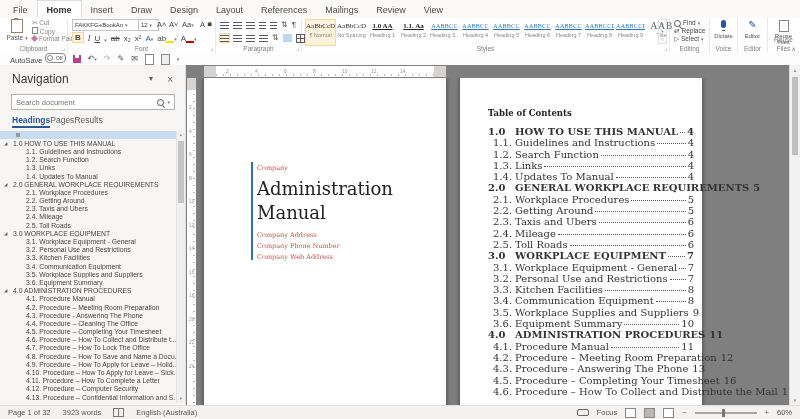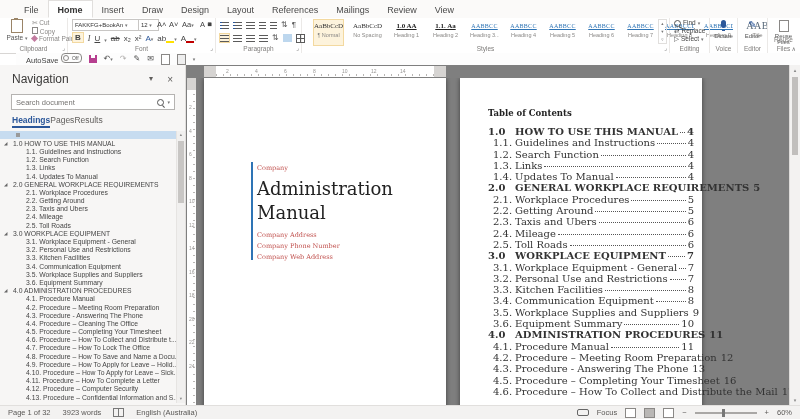--- a/index.html
+++ b/index.html
@@ -1,21 +1,21 @@
 <!DOCTYPE html>
 <html><head>
 <meta charset="utf-8">
 <style>
   html,body{margin:0;padding:0;background:#fff;}
   .app{position:relative;width:800px;height:419px;overflow:hidden;
        font-family:"Liberation Sans",sans-serif;color:#444;background:#fff;font-size:9px;}
 
   
   .tabsrow{position:absolute;top:0;left:0;right:0;height:18px;background:#fbfaf9;
-           display:flex;align-items:stretch;padding-left:15px;border-bottom:1px solid #f0eeec;}
+           display:flex;align-items:stretch;padding-left:4px;border-bottom:1px solid #f0eeec;}
   .tabs{display:flex;align-items:stretch;}
   .tab{padding:3px 9px 2px;font-size:9px;color:#4a4a4a;display:flex;align-items:center;cursor:default;}
   .tab.active{background:#fff;border:1px solid #e1dfdd;border-bottom:1px solid #fff;font-weight:bold;color:#333;}
   .tright{margin-left:auto;display:flex;align-items:center;gap:10px;padding-right:10px;}
   .topbtn{display:flex;align-items:center;gap:3px;font-size:9px;color:#444;}
   .sharei{width:9px;height:8px;border:1px solid #2b579a;position:relative;display:inline-block;}
   .sharei span{position:absolute;left:3px;top:-3px;font-size:7px;color:#2b579a;line-height:7px;}
   .bubblei{width:10px;height:7px;border:1px solid #666;border-radius:2px;position:relative;display:inline-block;}
   .bubblei span{position:absolute;left:2px;bottom:-3px;width:0;height:0;border-left:3px solid #666;border-bottom:3px solid transparent;}
 
@@ -55,21 +55,21 @@
      background-size:7px 8px,2px 8px;background-position:2px 0,0 0;background-repeat:no-repeat,no-repeat;}
   .aicon{width:9px;height:8px;background:repeating-linear-gradient(0deg,#5b5b5b 0 1px,transparent 1px 3px);}
   .aicon.sel{outline:1px solid #f3d9a0;background-color:#fdf3dc;}
   .bordicon{width:9px;height:9px;box-sizing:border-box;border:1px solid #5b5b5b;
      background:linear-gradient(#5b5b5b,#5b5b5b) 50% 0/1px 100% no-repeat,
                 linear-gradient(#5b5b5b,#5b5b5b) 0 50%/100% 1px no-repeat;}
   .pglyph{font-size:8px;color:#555;line-height:10px;}
 
   
   .gallery{position:absolute;left:3px;top:0;display:flex;height:26px;}
-  .scell{width:29px;height:25px;border:1px solid transparent;text-align:center;overflow:hidden;flex:none;margin-left:8px;}
+  .scell{width:29px;height:25px;border:1px solid transparent;text-align:center;overflow:hidden;flex:none;}
   .scell.cur{border-color:#f3d9a0;background:#fdf3dc;}
   .sprev{font-size:7px;color:#333;line-height:12px;white-space:nowrap;font-family:"Liberation Serif",serif;}
   .sprev.h12{font-weight:bold;color:#222;text-decoration:underline;}
   .sprev.h39{color:#2e74b5;text-decoration:underline;font-size:6px;letter-spacing:.3px;}
   .sprev.ttl{font-size:10px;color:#5a6a7a;letter-spacing:.5px;}
   .sname{font-size:5.5px;color:#8a8886;white-space:nowrap;}
   .galscroll{position:absolute;right:2px;top:0;width:9px;height:25px;border:1px solid #e1dfdd;
      display:flex;flex-direction:column;align-items:center;justify-content:space-between;font-size:4.5px;color:#777;padding:1px 0;box-sizing:border-box;}
 
   
@@ -79,21 +79,21 @@
   .bigico{position:absolute;top:1px;left:0;right:0;text-align:center;}
   .biglabel{position:absolute;top:14px;left:0;right:0;text-align:center;font-size:6px;color:#555;line-height:6px;}
   .mic{display:inline-block;width:5px;height:8px;background:#2b579a;border-radius:3px;position:relative;}
   .mic span{position:absolute;left:1px;bottom:-3px;width:3px;height:2px;border-bottom:1px solid #2b579a;}
   .pencil{color:#2b579a;font-size:10px;line-height:10px;}
   .docico{display:inline-block;width:8px;height:10px;border:1px solid #8a8886;background:#fff;}
   .collapse{position:absolute;right:3px;bottom:1px;font-size:6px;color:#777;}
 
   
   .qat{position:absolute;top:53px;left:0;right:0;height:12px;background:#fdfdfd;border-bottom:1px solid #e4e2e0;
-       display:flex;align-items:center;gap:7px;padding-left:10px;font-size:7.5px;color:#444;margin-left:16px;}
+       display:flex;align-items:center;gap:7px;padding-left:10px;font-size:7.5px;color:#444;}
   .pill{width:19px;height:8px;border:1px solid #8a8886;border-radius:4px;position:relative;display:inline-block;margin-left:2px;}
   .pill i{position:absolute;left:1px;top:1px;width:4px;height:4px;border:1px solid #8a8886;border-radius:50%;}
   .pill b{position:absolute;right:2px;top:0;font-size:5px;font-weight:normal;color:#555;line-height:8px;}
   .savei{width:8px;height:8px;background:#b63f8f;position:relative;display:inline-block;}
   .savei i{position:absolute;left:2px;top:0;width:4px;height:3px;background:#fff;}
   .qico{font-size:8px;line-height:10px;color:#555;}
   .qico.dis{color:#b3b1af;}
 
   
   .navpane{position:absolute;top:65px;bottom:14px;left:0;width:186px;background:#f7f6f5;border-right:1px solid #e1dfdd;box-sizing:border-box;}

